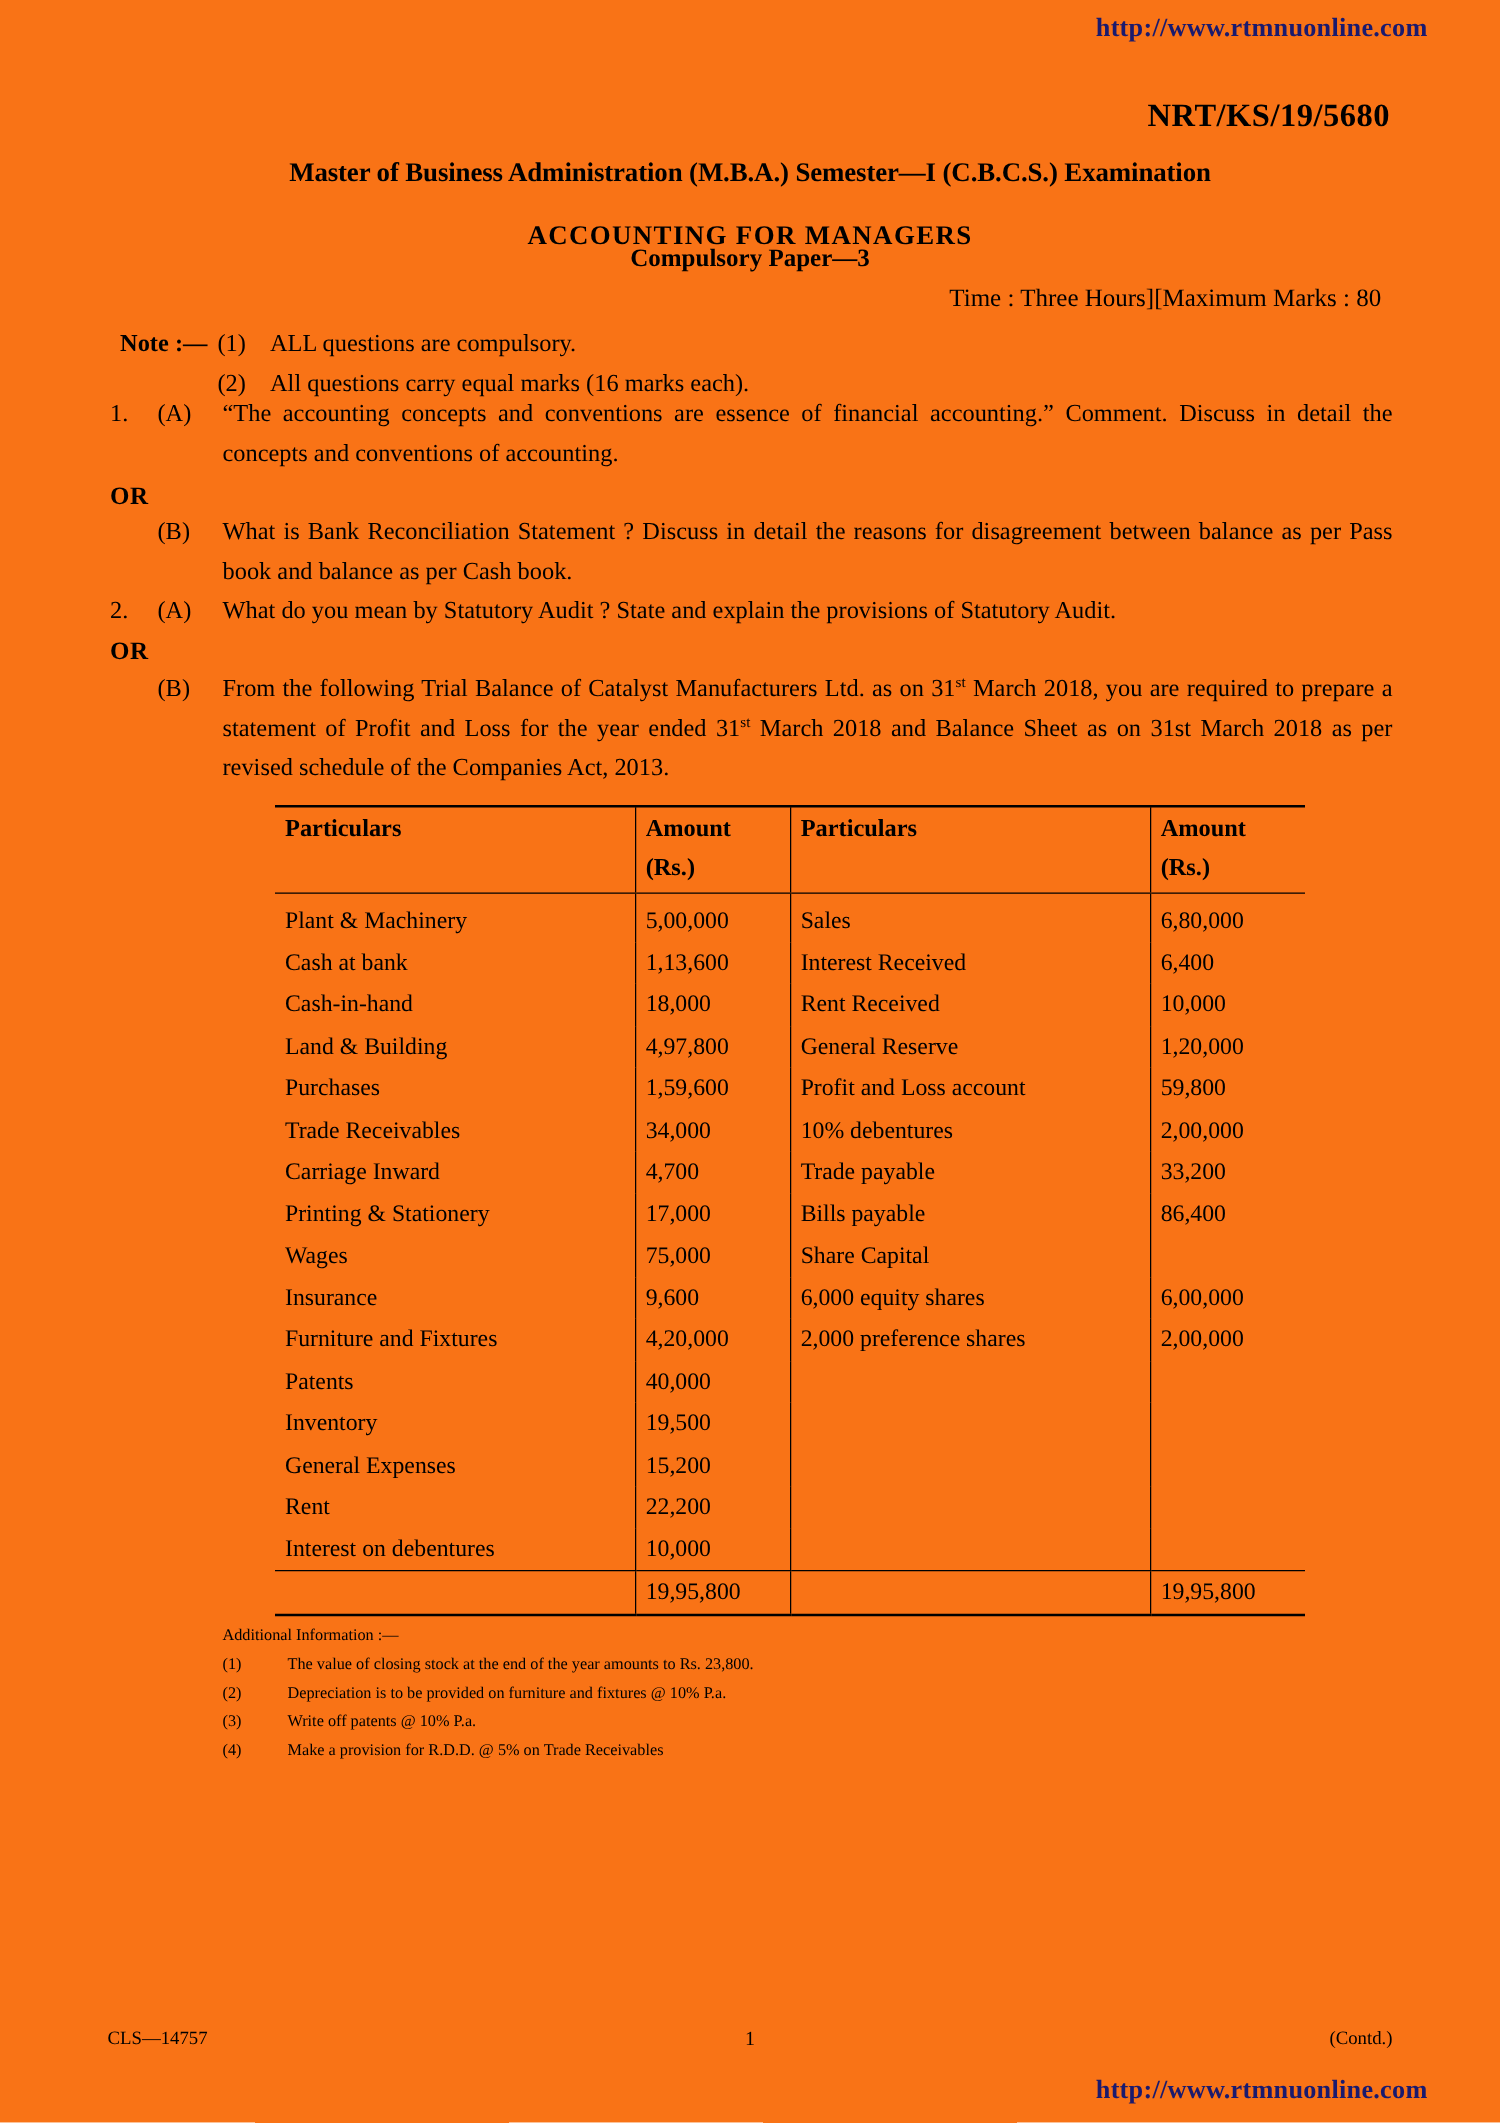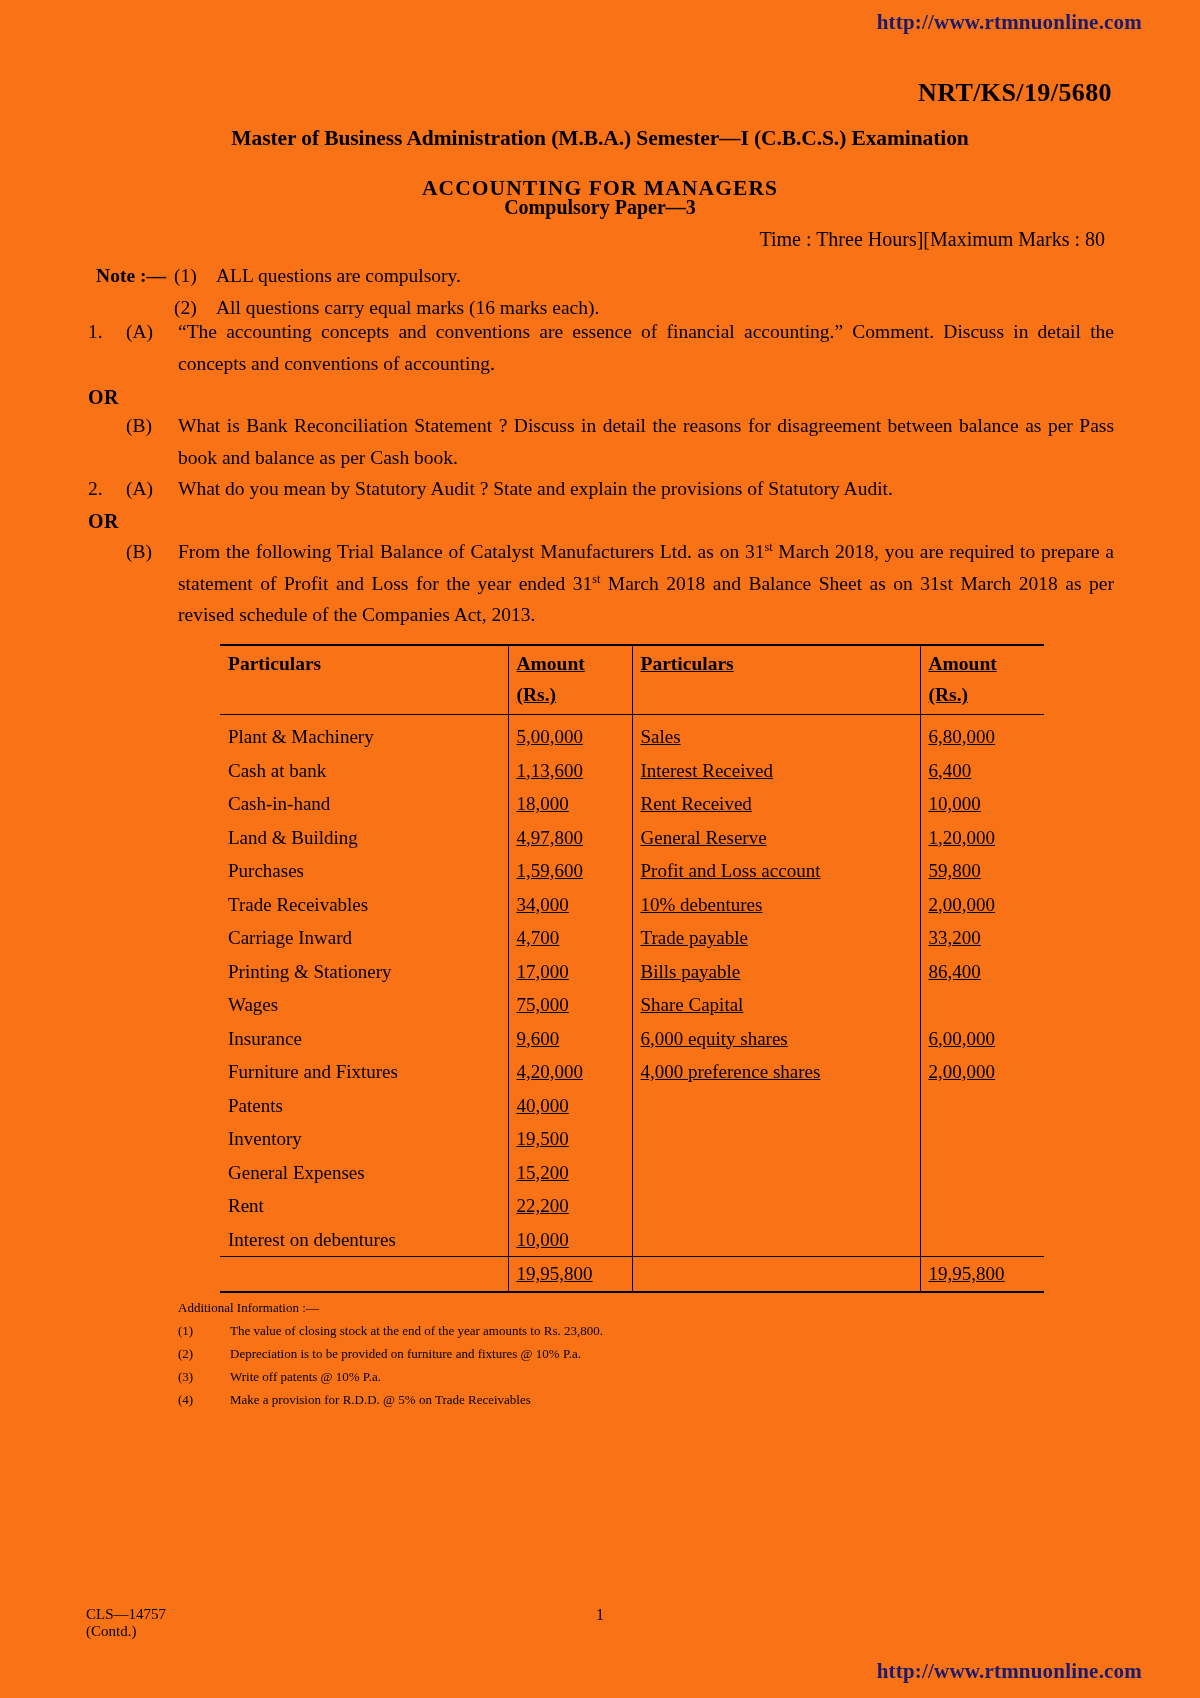--- a/index.html
+++ b/index.html
@@ -178,21 +178,21 @@
     line-height: 32px;
     padding-top: 2px;
   }
   .tb thead tr.sub th {
     height: 34px;
     line-height: 30px;
     padding-top: 0;
   }
   .num { text-align: right; }
 
-  .vline-l { border-left: 1.6px solid #000; text-decoration: underline; }
+  .vline-l { border-left: 1.6px solid #000; }
 
   .top-rule {
     border-top: 2.4px solid #000;
   }
   .head-rule td, .head-rule th {
     border-bottom: 1.6px solid #000;
   }
   .tb tbody td {
     height: 33.5px;
     line-height: 33.5px;
@@ -231,23 +231,23 @@
     flex: 0 0 52px;
   }
 
   
   .footer {
     position: absolute;
     bottom: 58px;
     left: 86px;
     right: 86px;
     display: flex;
+    justify-content: space-between;
     align-items: baseline;
     font-size: 15px;
-    flex-direction: column;
   }
   .footer-center {
     position: absolute;
     left: 0;
     right: 0;
     text-align: center;
     font-size: 16px;
   }
   .footer-left, .footer-right {
     position: relative;
@@ -403,21 +403,21 @@
         </tr>
         <tr>
           <td>Insurance</td>
           <td class="num vline-l">9,600</td>
           <td class="vline-l">6,000 equity shares</td>
           <td class="num vline-l">6,00,000</td>
         </tr>
         <tr>
           <td>Furniture and Fixtures</td>
           <td class="num vline-l">4,20,000</td>
-          <td class="vline-l">4,000 preference shares</td>
+          <td class="vline-l">2,000 preference shares</td>
           <td class="num vline-l">2,00,000</td>
         </tr>
         <tr>
           <td>Patents</td>
           <td class="num vline-l">40,000</td>
           <td class="vline-l"></td>
           <td class="num vline-l"></td>
         </tr>
         <tr>
           <td>Inventory</td>

